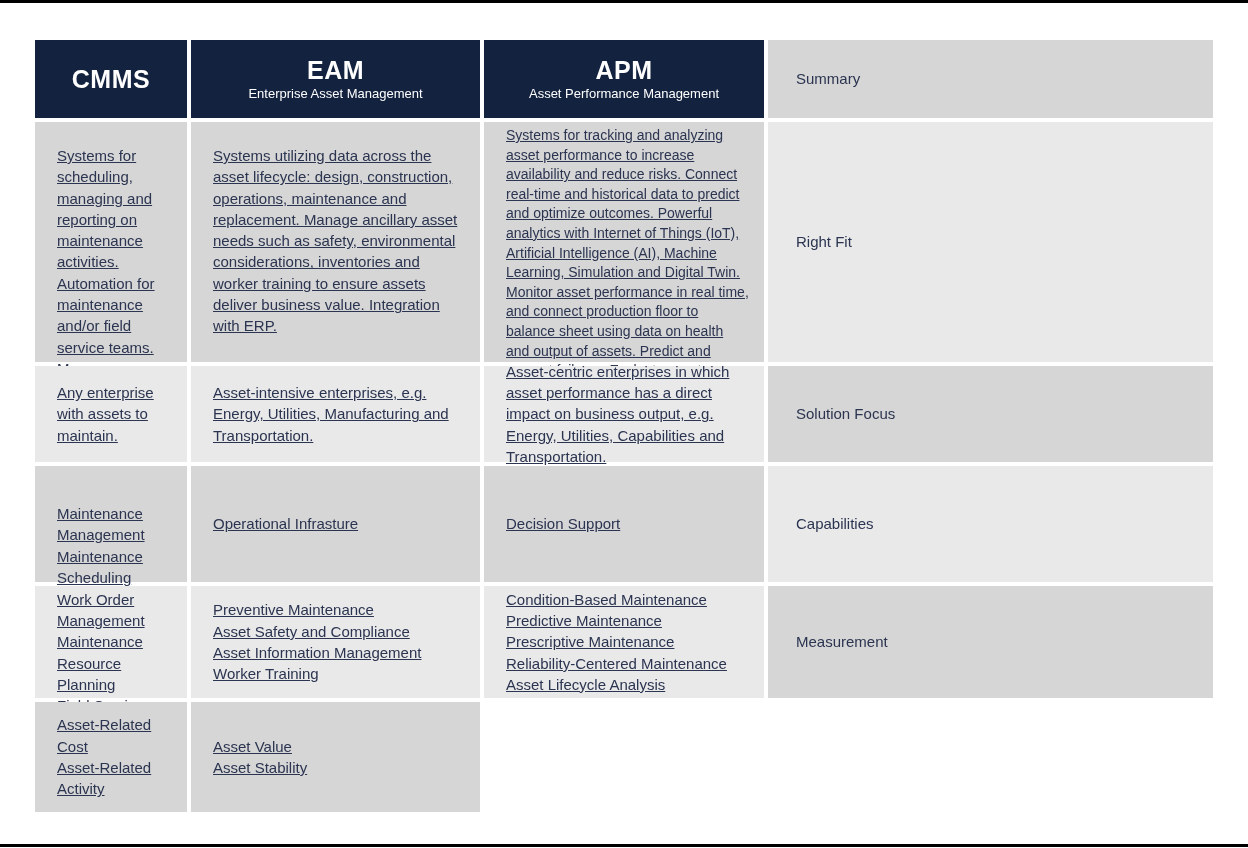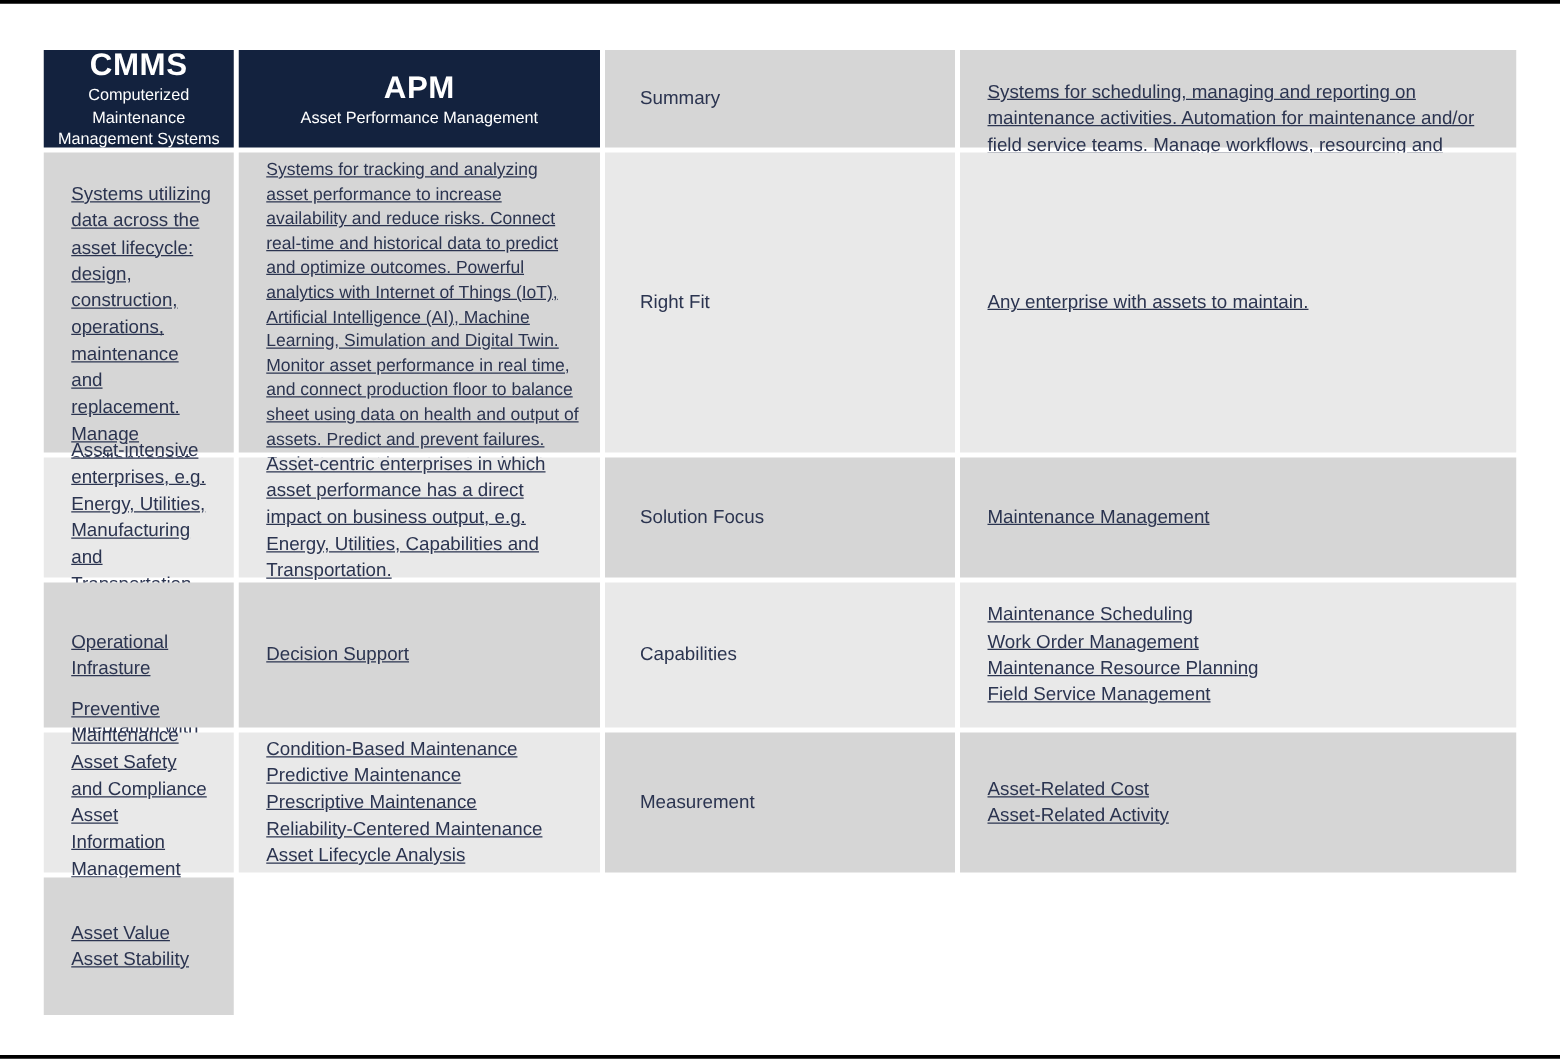--- a/index.html
+++ b/index.html
@@ -110,21 +110,24 @@
 </head>
 <body>
 
 <div class="canvas">
   <div class="frame-line top"></div>
 
   <div class="table">
 
     <div class="cell hdr">
       <div class="acronym">CMMS</div>
-      <div class="subtitle">Computerized Maintenance Management Systems</div>
+    </div>
+    <div class="cell hdr">
+      <div class="acronym">EAM</div>
+      <div class="subtitle">Enterprise Asset Management</div>
     </div>
     <div class="cell hdr">
       <div class="acronym">APM</div>
       <div class="subtitle">Asset Performance Management</div>
     </div>
 
     <div class="cell band-a rowlabel">Summary</div>
     <div class="cell band-a content top-align">Systems for scheduling, managing and reporting on maintenance activities. Automation for maintenance and/or field service teams. Manage workflows, resourcing and routing, provide operating and repair guidance, and create a record for reporting and auditing.</div>
     <div class="cell band-a content top-align">Systems utilizing data across the asset lifecycle: design, construction, operations, maintenance and replacement. Manage ancillary asset needs such as safety, environmental considerations, inventories and worker training to ensure assets deliver business value. Integration with ERP.</div>
     <div class="cell band-a content top-align small">Systems for tracking and analyzing asset performance to increase availability and reduce risks. Connect real-time and historical data to predict and optimize outcomes. Powerful analytics with Internet of Things (IoT), Artificial Intelligence (AI), Machine Learning, Simulation and Digital Twin. Monitor asset performance in real time, and connect production floor to balance sheet using data on health and output of assets. Predict and prevent failures. Evaluate asset investment and strategy. Integration with other business, automation, control, manufacturing, weather and equipment repair systems.</div>

